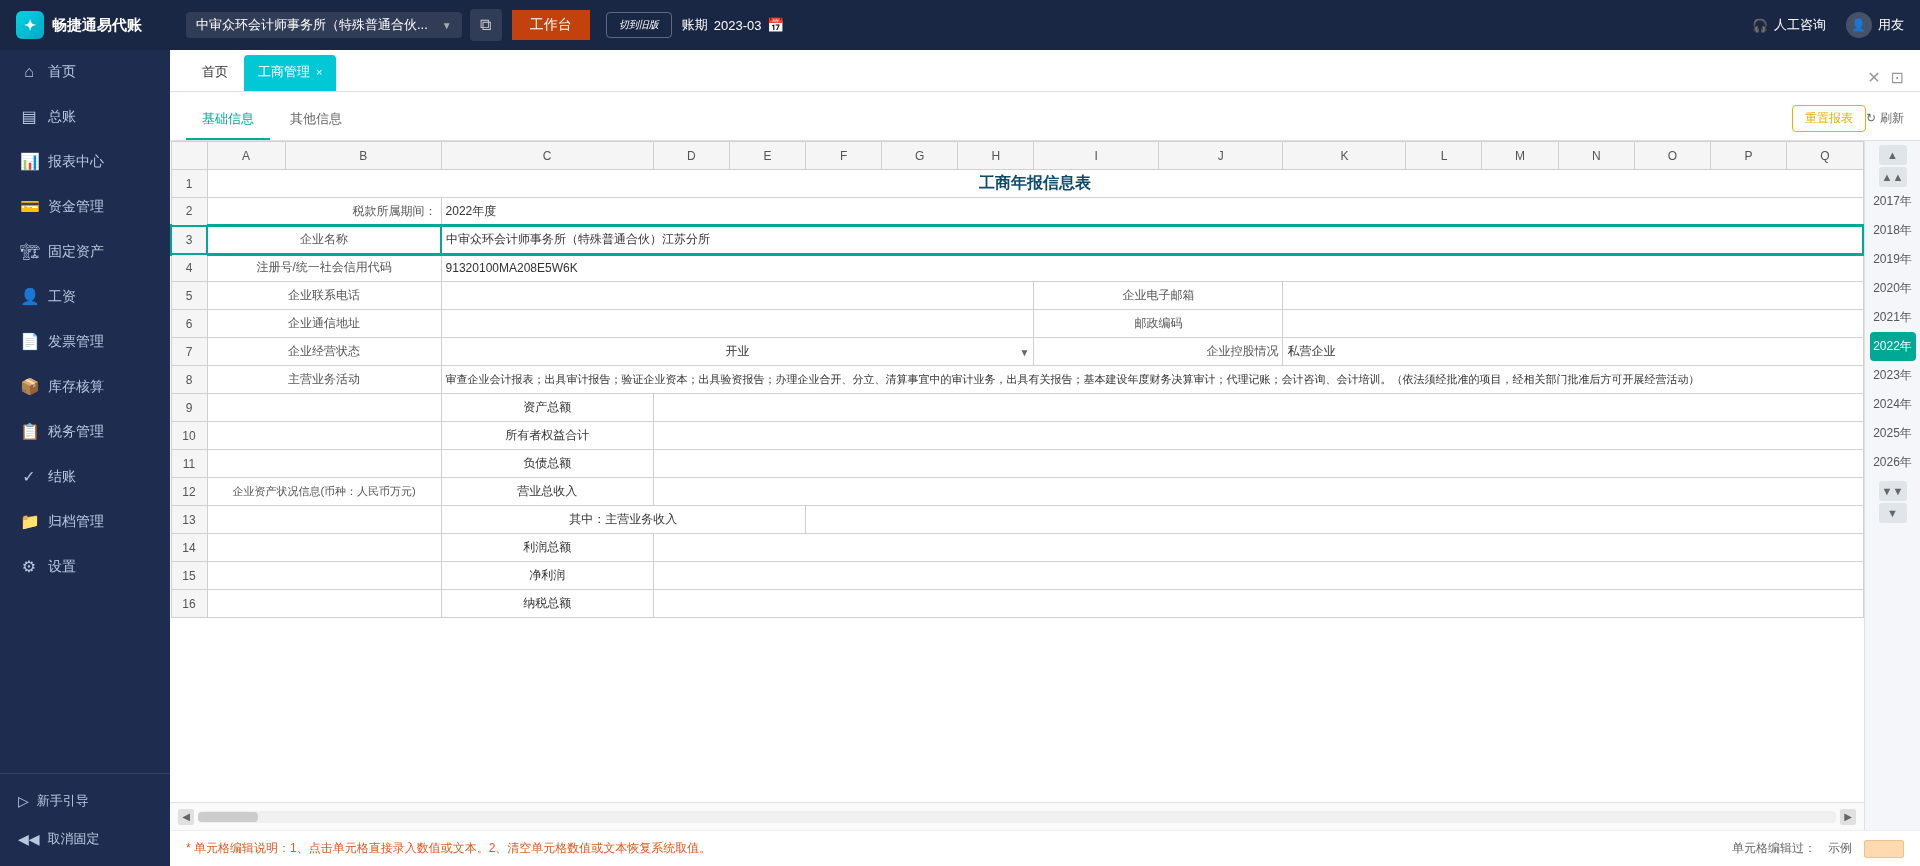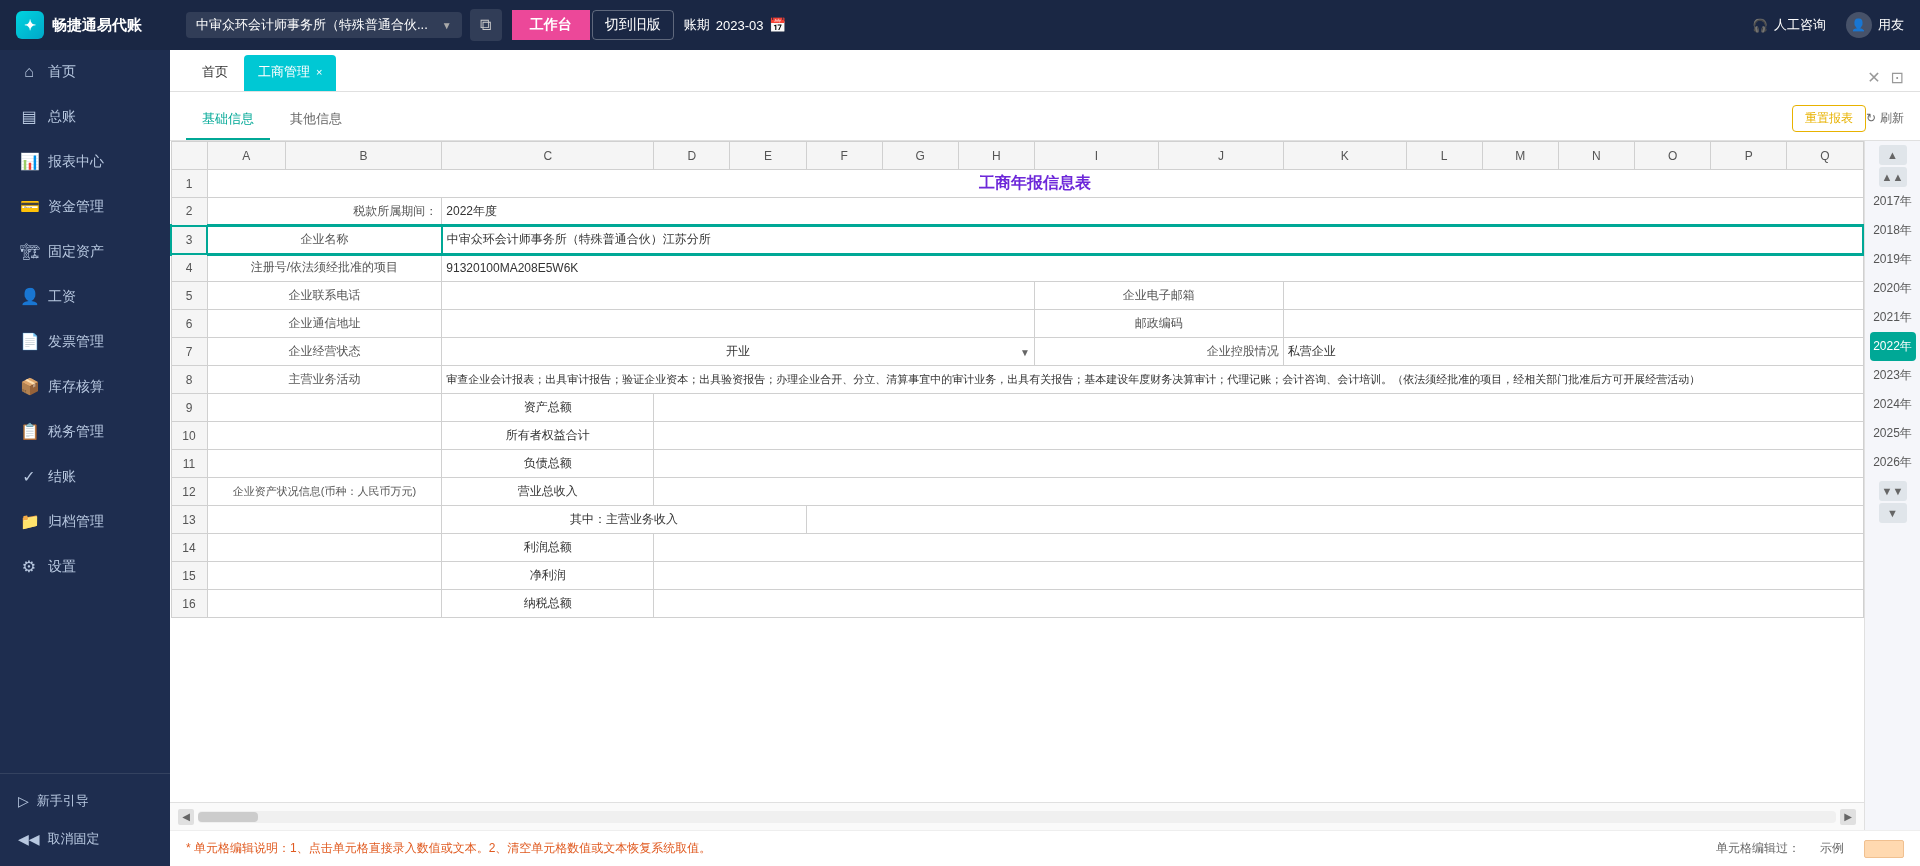--- a/index.html
+++ b/index.html
@@ -43,38 +43,39 @@
     .copy-btn {
       margin-left: 8px;
       width: 32px; height: 32px;
       background: rgba(255,255,255,0.1);
       border-radius: 4px;
       display: flex; align-items: center; justify-content: center;
       cursor: pointer; color: #ccc; font-size: 16px;
     }
     .workbench-btn {
       margin-left: 10px;
-      background: #ec4899;
+      background: #c2410c;
       color: #fff;
       border: none;
       border-radius: 0;
       padding: 6px 18px;
       font-size: 14px;
       cursor: pointer;
-      font-weight: 700;
+      font-weight: 400;
     }
     .switch-btn {
-      margin-left: 2px;
+      margin-left: 16px;
       background: transparent;
       color: #fff;
       border: 1px solid rgba(255,255,255,0.3);
       border-radius: 4px;
       padding: 5px 12px;
-      font-size: 14px;
-      cursor: pointer;
+      font-size: 10px;
+      cursor: pointer;
+      font-style: italic;
     }
     .period-area {
       margin-left: 10px;
       color: #fff;
       font-size: 13px;
       display: flex; align-items: center; gap: 6px;
     }
     .period-area .cal-icon { font-size: 14px; cursor: pointer; color: #aaa; }
     .header-right {
       margin-left: auto;
@@ -294,21 +295,21 @@
       position: sticky;
       left: 0;
       top: 0;
       z-index: 3;
       background: #f5f5f5;
     }
     .title-row td {
       text-align: center;
       font-size: 16px;
       font-weight: bold;
-      color: #6d28d9;
+      color: #0c4a6e;
       background: #fff;
       height: 36px;
     }
     .label-cell {
       text-align: center;
       color: #555;
       background: #fff;
     }
     .value-cell {
       color: #333;
@@ -410,21 +411,21 @@
       align-items: center;
       padding: 0 16px;
       flex-shrink: 0;
       font-size: 12px;
     }
     .footer-note {
       color: #e05a20;
     }
     .footer-right {
       margin-left: auto;
-      display: flex; align-items: center; gap: 20px;
+      display: flex; align-items: center; gap: 12px;
       color: #666;
     }
     .example-box {
       width: 40px; height: 18px;
       background: #ffd9b0;
       border: 1px solid #f0c090;
       border-radius: 2px;
     }
   </style>
 </head>
@@ -612,21 +613,21 @@
                 </tr>
 
                 <tr style="outline: 2px solid #00a896;">
                   <td class="row-header" style="border:2px solid #00a896;">3</td>
                   <td colspan="2" class="label-cell" style="border:2px solid #00a896;text-align:center;">企业名称</td>
                   <td colspan="15" class="value-cell" style="border:2px solid #00a896;">中审众环会计师事务所（特殊普通合伙）江苏分所</td>
                 </tr>
 
                 <tr>
                   <td class="row-header">4</td>
-                  <td colspan="2" class="label-cell">注册号/依法须经批准的项目</td>
+                  <td colspan="2" class="label-cell">注册号/统一社会信用代码</td>
                   <td colspan="15" class="value-cell">91320100MA208E5W6K</td>
                 </tr>
 
                 <tr>
                   <td class="row-header">5</td>
                   <td colspan="2" class="label-cell">企业联系电话</td>
                   <td colspan="6" class="value-cell"></td>
                   <td colspan="2" class="label-cell" style="text-align:center;">企业电子邮箱</td>
                   <td colspan="7" class="value-cell"></td>
                 </tr>

